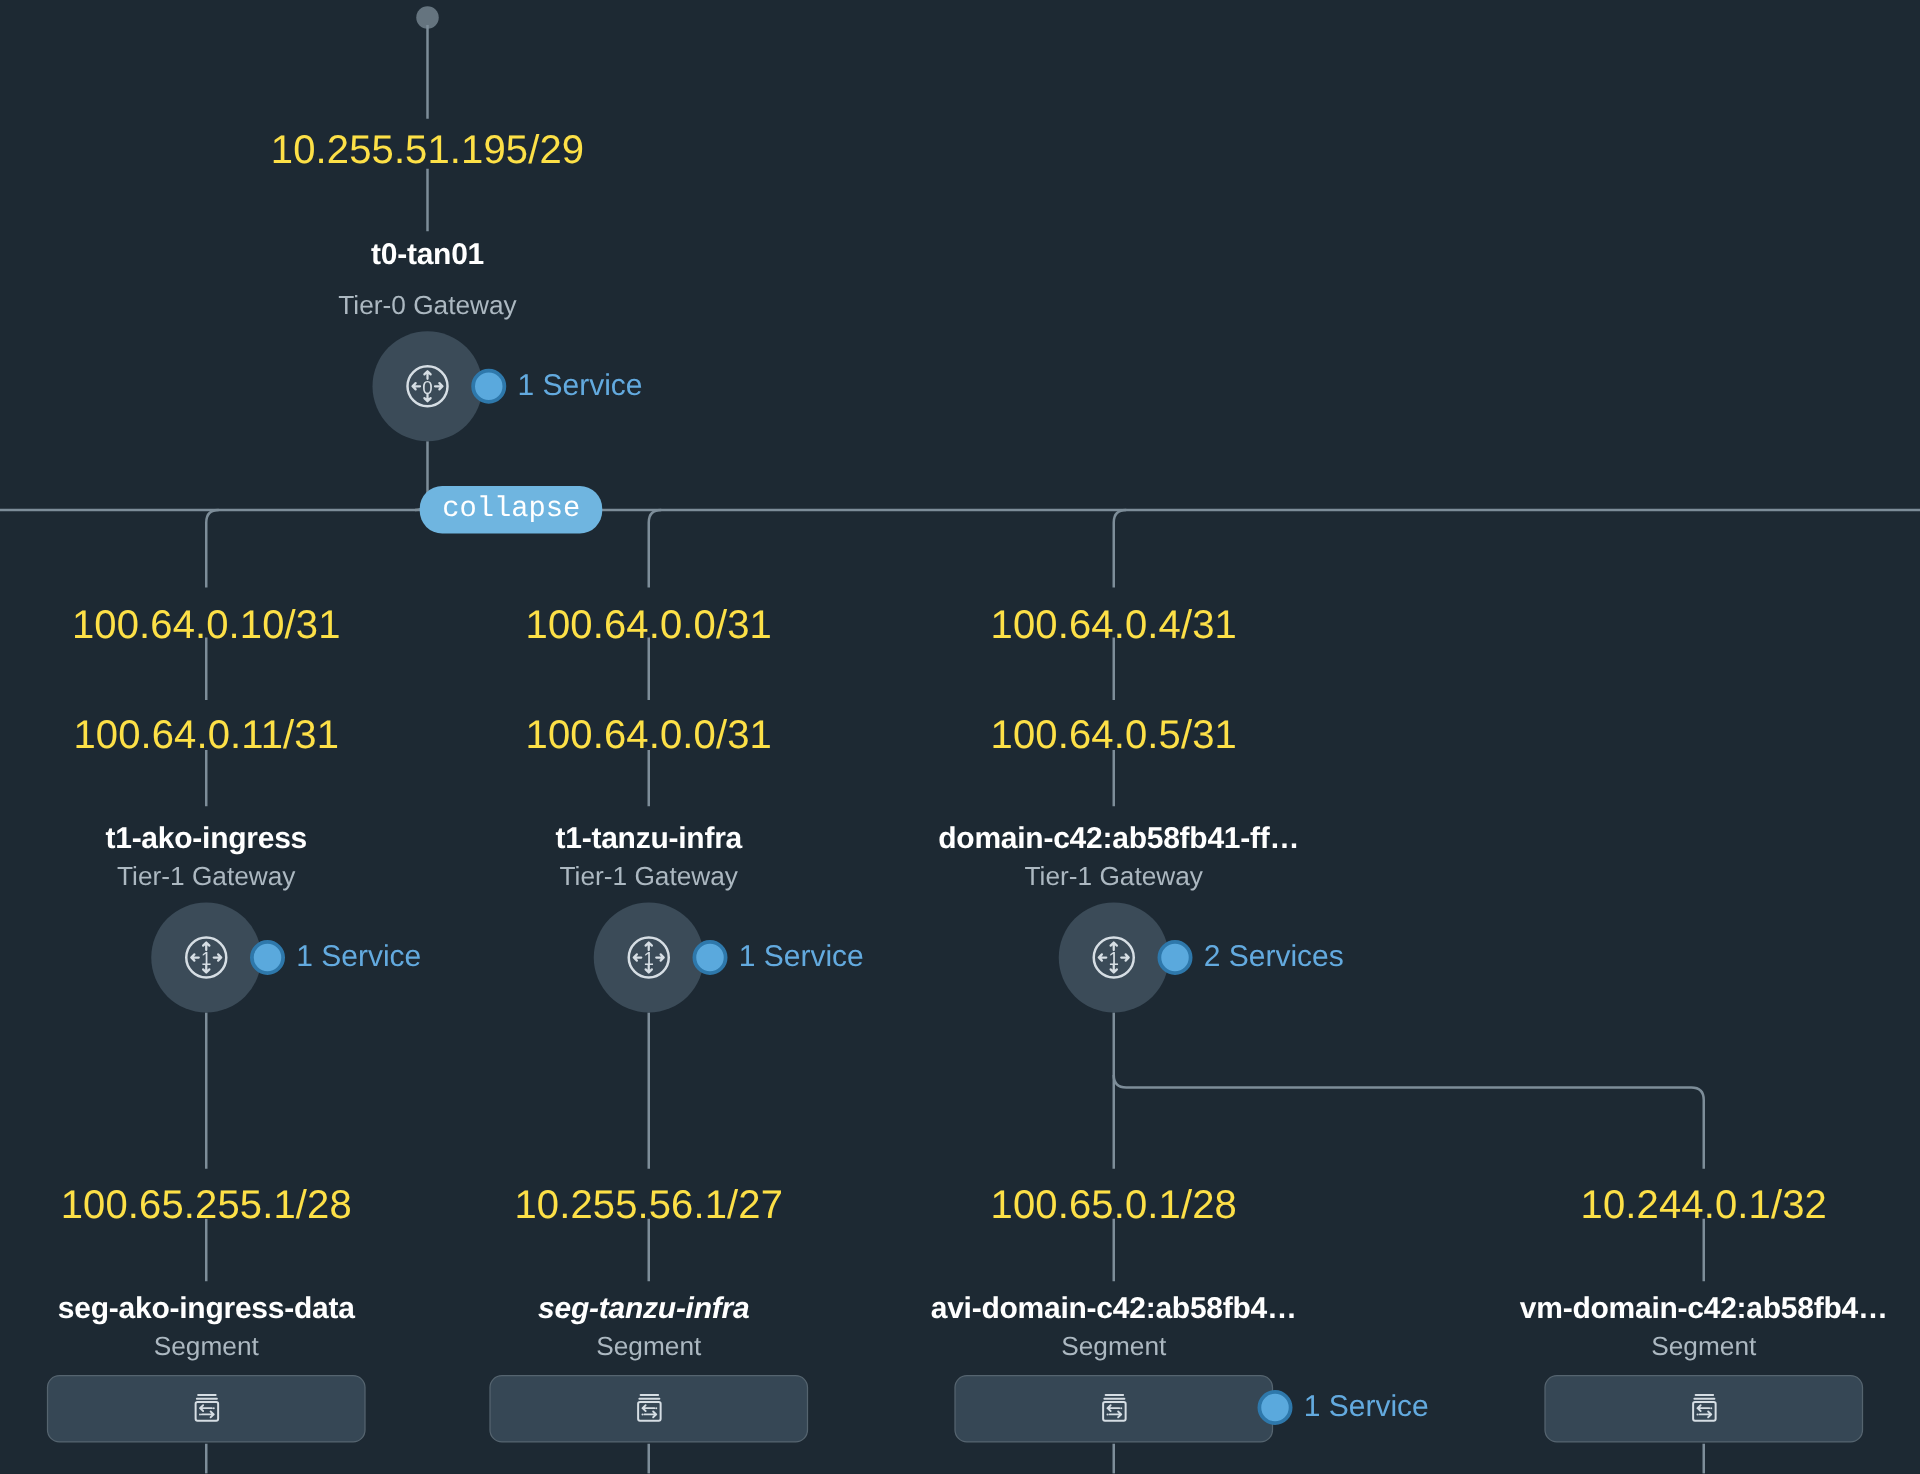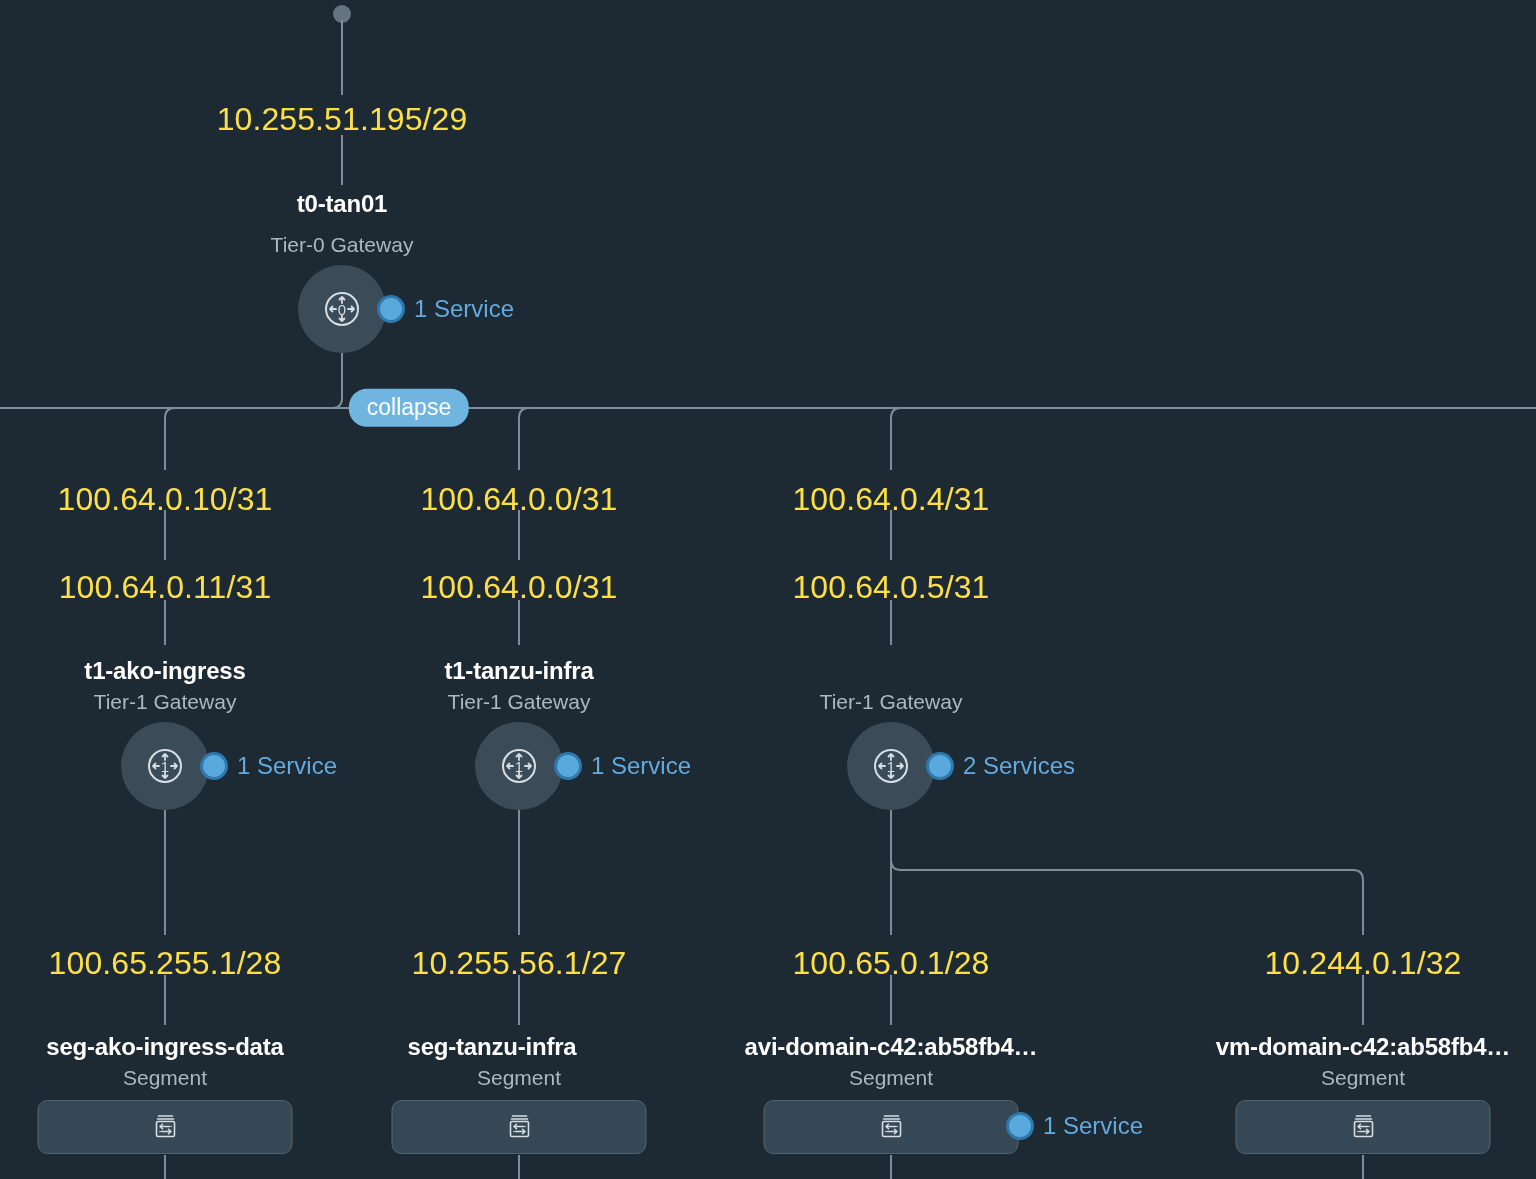--- a/index.html
+++ b/index.html
@@ -97,20 +97,21 @@
     position: absolute;
     background: #6fb5e0;
     color: #ffffff;
     font-size: 23px;
     border-radius: 18px;
     padding: 5px 18px 7px 18px;
     transform: translate(-50%, -50%);
     line-height: 1.15;
     cursor: pointer;
     user-select: none;
+    font-family: Liberation Mono, monospace;
   }
 
   
   .seg-box {
     position: absolute;
     width: 255px;
     height: 54px;
     border-radius: 10px;
     background: #364755;
     border: 1.5px solid #55646f;
@@ -232,20 +233,21 @@
       </svg>
     </span>
   </div>
   <div class="svc" style="left:554px; top:752px;">
     <span class="svc-dot"></span>
     <span class="svc-label">1 Service</span>
   </div>
 
   <div class="ip-label" style="left:891px; top:481px;">100.64.0.4/31</div>
   <div class="ip-label" style="left:891px; top:569px;">100.64.0.5/31</div>
+  <div class="node-title" style="left:895px; top:657px;">domain-c42:ab58fb41-ff…</div>
   <div class="node-sub" style="left:891px; top:690px;">Tier-1 Gateway</div>
   <div class="gw-circle" style="left:891px; top:722px;">
     <span>
       <svg width="48" height="48" viewBox="0 0 48 48">
         <circle cx="24" cy="24" r="16" fill="none" stroke="#d6dee4" stroke-width="2"></circle>
         <text x="24" y="30" text-anchor="middle" font-family="Liberation Sans, sans-serif" font-size="15" fill="#d6dee4">1</text>
         <path d="M24 18 L24 12 M21.5 14.5 L24 12 L26.5 14.5" fill="none" stroke="#d6dee4" stroke-width="1.8" stroke-linecap="round" stroke-linejoin="round"></path>
         <path d="M24 30 L24 36 M21.5 33.5 L24 36 L26.5 33.5" fill="none" stroke="#d6dee4" stroke-width="1.8" stroke-linecap="round" stroke-linejoin="round"></path>
         <path d="M18 24 L12 24 M14.5 21.5 L12 24 L14.5 26.5" fill="none" stroke="#d6dee4" stroke-width="1.8" stroke-linecap="round" stroke-linejoin="round"></path>
         <path d="M30 24 L36 24 M33.5 21.5 L36 24 L33.5 26.5" fill="none" stroke="#d6dee4" stroke-width="1.8" stroke-linecap="round" stroke-linejoin="round"></path>
@@ -267,21 +269,21 @@
         <rect x="6" y="9.5" width="18" height="15" rx="1.5" fill="none" stroke="#d6dee4" stroke-width="1.6"></rect>
         <path d="M19 14.5 L9.5 14.5 M12 12.2 L9.5 14.5 L12 16.8" fill="none" stroke="#d6dee4" stroke-width="1.5" stroke-linecap="round" stroke-linejoin="round"></path>
         <path d="M11 19.5 L20.5 19.5 M18 17.2 L20.5 19.5 L18 21.8" fill="none" stroke="#d6dee4" stroke-width="1.5" stroke-linecap="round" stroke-linejoin="round"></path>
         <circle cx="20.5" cy="14.5" r="0.8" fill="#d6dee4"></circle>
         <circle cx="9.5" cy="19.5" r="0.8" fill="#d6dee4"></circle>
       </svg>
     </span>
   </div>
 
   <div class="ip-label" style="left:519px; top:945px;">10.255.56.1/27</div>
-  <div class="node-title" style="left:492px; top:1033px;">seg-tanzu-infra</div>
+  <div class="node-title" style="left:515px; top:1033px;font-style:italic;">seg-tanzu-infra</div>
   <div class="node-sub" style="left:519px; top:1066px;">Segment</div>
   <div class="seg-box" style="left:519px; top:1100px;">
     <span>
       <svg width="30" height="30" viewBox="0 0 30 30">
         <path d="M8 4 H22 M7 7 H23" stroke="#d6dee4" stroke-width="1.6" stroke-linecap="round" fill="none"></path>
         <rect x="6" y="9.5" width="18" height="15" rx="1.5" fill="none" stroke="#d6dee4" stroke-width="1.6"></rect>
         <path d="M19 14.5 L9.5 14.5 M12 12.2 L9.5 14.5 L12 16.8" fill="none" stroke="#d6dee4" stroke-width="1.5" stroke-linecap="round" stroke-linejoin="round"></path>
         <path d="M11 19.5 L20.5 19.5 M18 17.2 L20.5 19.5 L18 21.8" fill="none" stroke="#d6dee4" stroke-width="1.5" stroke-linecap="round" stroke-linejoin="round"></path>
         <circle cx="20.5" cy="14.5" r="0.8" fill="#d6dee4"></circle>
         <circle cx="9.5" cy="19.5" r="0.8" fill="#d6dee4"></circle>

